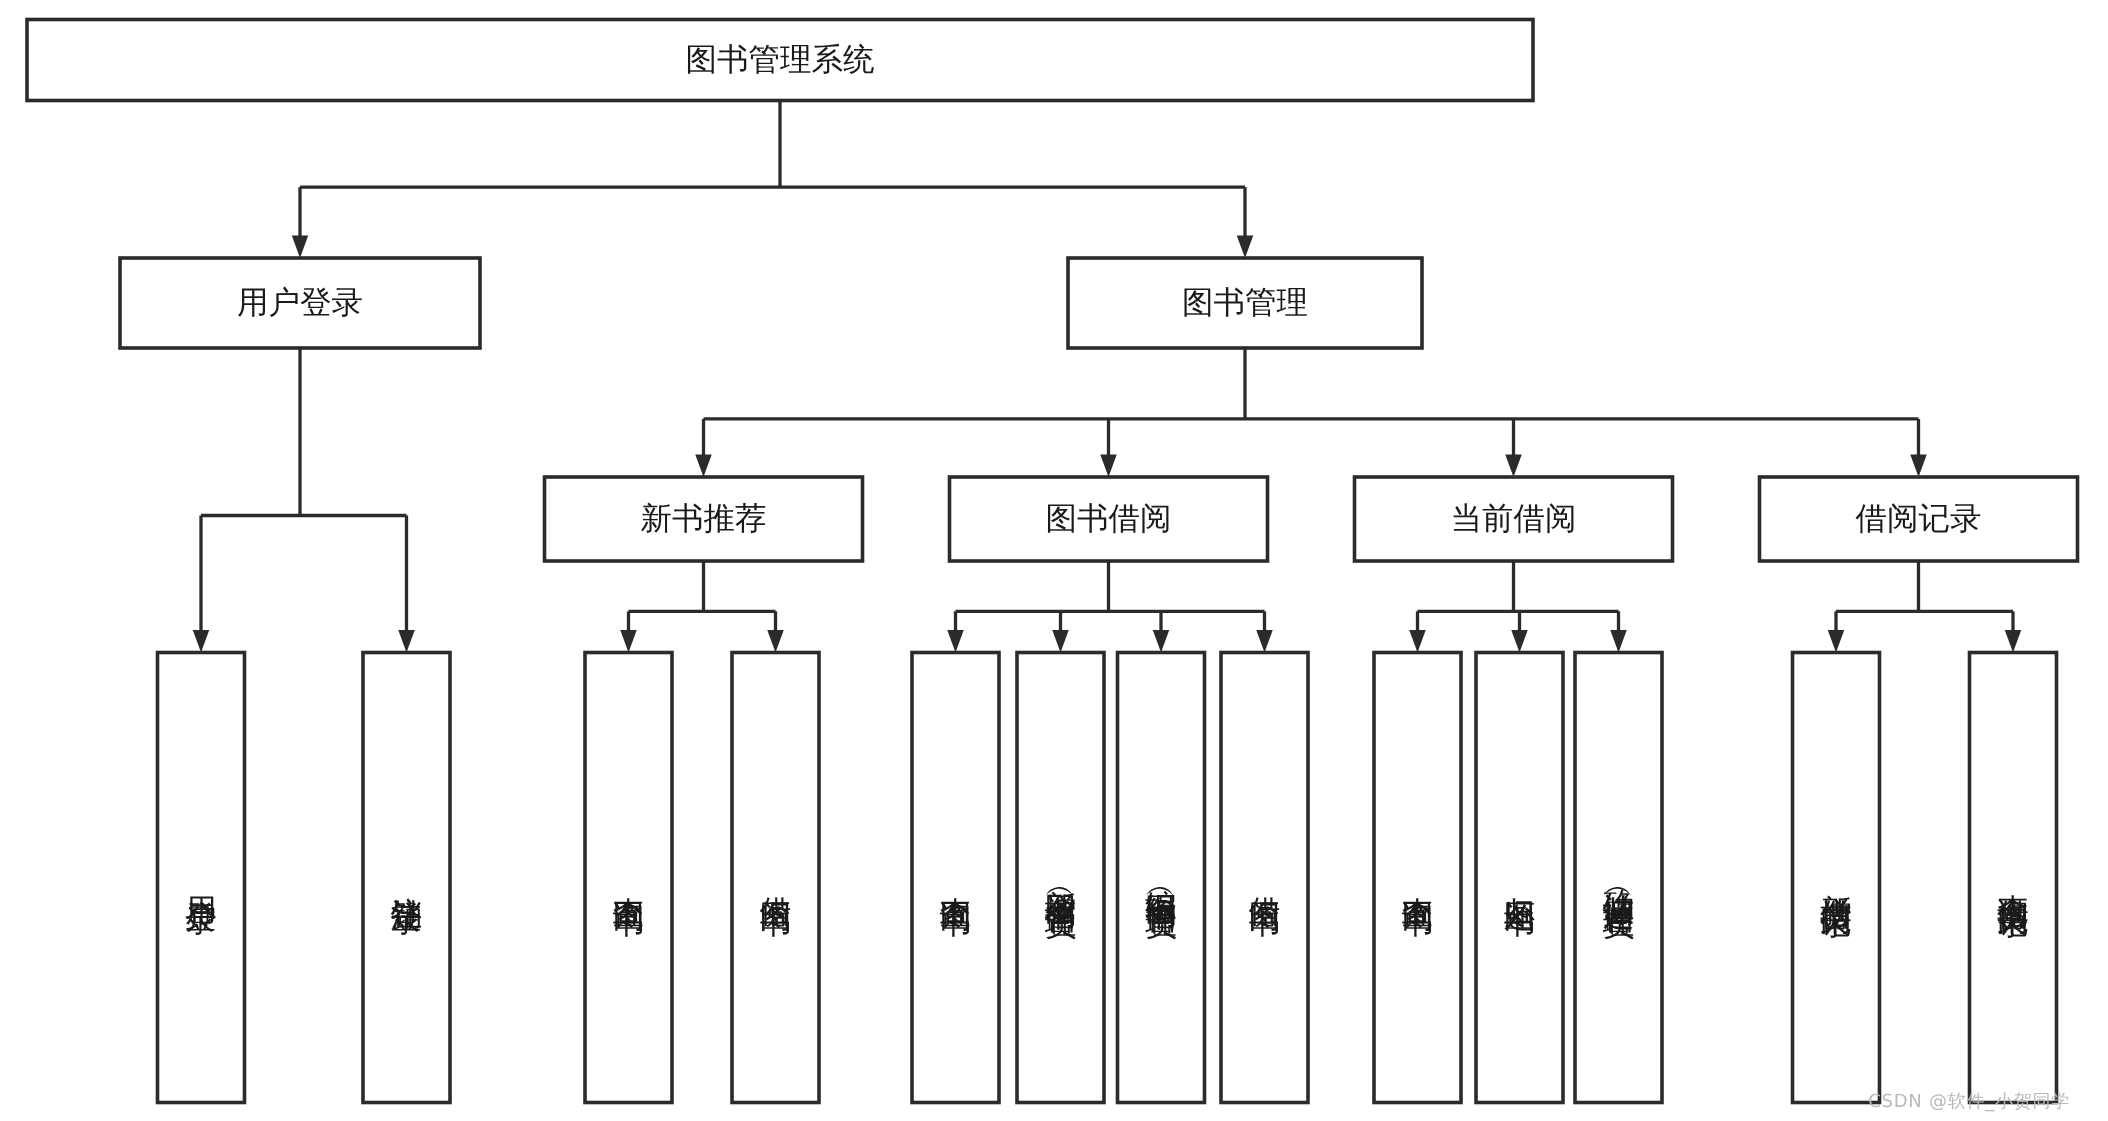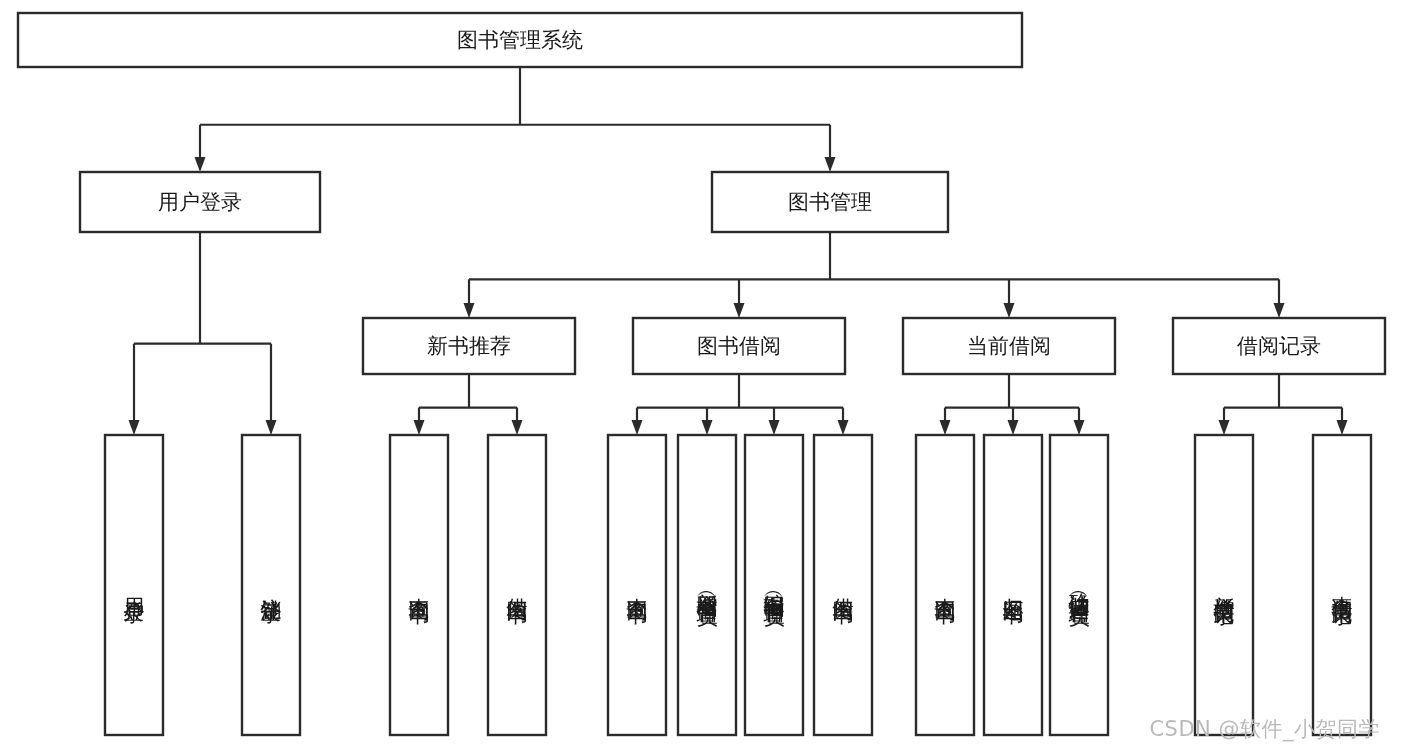--- a/index.html
+++ b/index.html
@@ -63,21 +63,21 @@
     justify-content: center;
     white-space: nowrap;
     user-select: none;
     pointer-events: none;
   }
   .watermark {
     position: absolute;
     right: 8px;
     bottom: 4px;
     font-family: "DejaVu Sans", "Liberation Sans", sans-serif;
-    font-size: 21px;
+    font-size: 12px;
     color: #b9b9b9;
     letter-spacing: 0.5px;
     white-space: nowrap;
   }
 </style>
 </head>
 <body>
 
 <div id="diagram-root">
 

